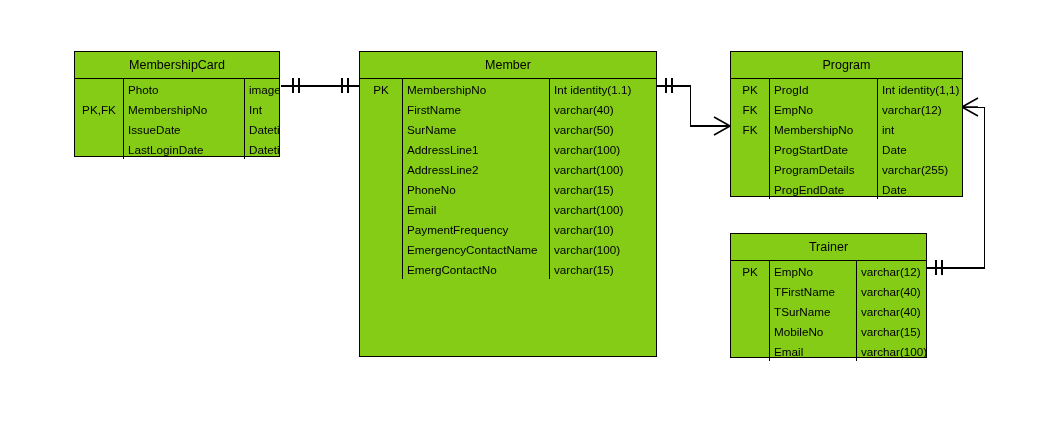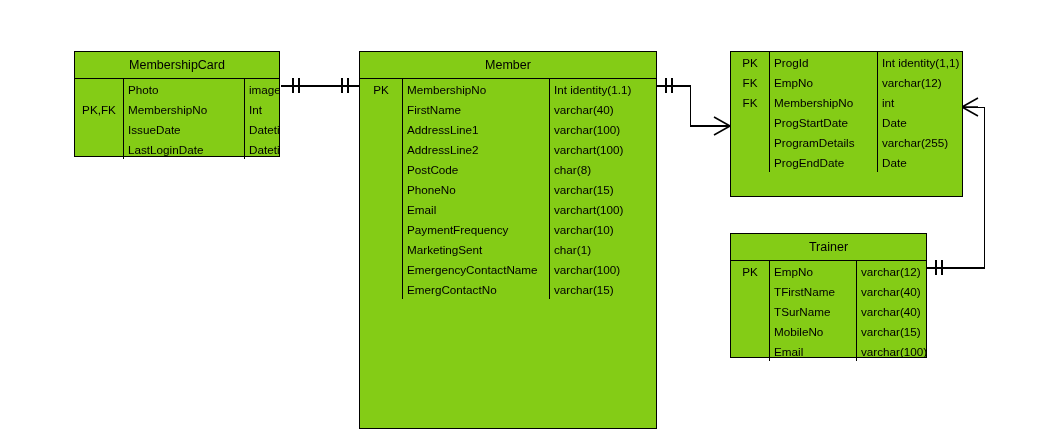--- a/index.html
+++ b/index.html
@@ -148,82 +148,78 @@
           <div class="cell cell-type">Datetime</div>
         </div>
         <div class="attr-row">
           <div class="cell cell-key" style="width: 44px;"></div>
           <div class="cell cell-name" style="width: 116px;">LastLoginDate</div>
           <div class="cell cell-type">Datetime</div>
         </div>
       </div>
   </div>
 
-  <div class="entity" id="ent-member" style="left: 359px; top: 51px; width: 298px; height: 378px;">
+  <div class="entity" id="ent-member" style="left: 359px; top: 51px; width: 298px; height: 306px;">
     <div class="entity-title">Member</div>
     <div class="entity-body">
         <div class="attr-row">
           <div class="cell cell-key" style="width: 38px;">PK</div>
           <div class="cell cell-name" style="width: 142px;">MembershipNo</div>
           <div class="cell cell-type">Int identity(1.1)</div>
         </div>
         <div class="attr-row">
           <div class="cell cell-key" style="width: 38px;"></div>
           <div class="cell cell-name" style="width: 142px;">FirstName</div>
           <div class="cell cell-type">varchar(40)</div>
         </div>
         <div class="attr-row">
           <div class="cell cell-key" style="width: 38px;"></div>
+          <div class="cell cell-name" style="width: 142px;">SurName</div>
+          <div class="cell cell-type">varchar(50)</div>
+        </div>
+        <div class="attr-row">
+          <div class="cell cell-key" style="width: 38px;"></div>
           <div class="cell cell-name" style="width: 142px;">AddressLine1</div>
           <div class="cell cell-type">varchar(100)</div>
         </div>
         <div class="attr-row">
           <div class="cell cell-key" style="width: 38px;"></div>
           <div class="cell cell-name" style="width: 142px;">AddressLine2</div>
           <div class="cell cell-type">varchart(100)</div>
         </div>
         <div class="attr-row">
           <div class="cell cell-key" style="width: 38px;"></div>
-          <div class="cell cell-name" style="width: 142px;">PostCode</div>
-          <div class="cell cell-type">char(8)</div>
-        </div>
-        <div class="attr-row">
-          <div class="cell cell-key" style="width: 38px;"></div>
           <div class="cell cell-name" style="width: 142px;">PhoneNo</div>
           <div class="cell cell-type">varchar(15)</div>
         </div>
         <div class="attr-row">
           <div class="cell cell-key" style="width: 38px;"></div>
           <div class="cell cell-name" style="width: 142px;">Email</div>
           <div class="cell cell-type">varchart(100)</div>
         </div>
         <div class="attr-row">
           <div class="cell cell-key" style="width: 38px;"></div>
           <div class="cell cell-name" style="width: 142px;">PaymentFrequency</div>
           <div class="cell cell-type">varchar(10)</div>
         </div>
         <div class="attr-row">
           <div class="cell cell-key" style="width: 38px;"></div>
-          <div class="cell cell-name" style="width: 142px;">MarketingSent</div>
-          <div class="cell cell-type">char(1)</div>
-        </div>
-        <div class="attr-row">
-          <div class="cell cell-key" style="width: 38px;"></div>
           <div class="cell cell-name" style="width: 142px; margin-left: 31px;">EmergencyContactName</div>
           <div class="cell cell-type">varchar(100)</div>
         </div>
         <div class="attr-row">
           <div class="cell cell-key" style="width: 38px;"></div>
           <div class="cell cell-name" style="width: 142px;">EmergContactNo</div>
           <div class="cell cell-type">varchar(15)</div>
         </div>
       </div>
   </div>
 
   <div class="entity" id="ent-program" style="left: 730px; top: 51px; width: 233px; height: 146px;">
+    <div class="entity-title">Program</div>
     <div class="entity-body">
         <div class="attr-row">
           <div class="cell cell-key" style="width: 34px;">PK</div>
           <div class="cell cell-name" style="width: 103px;">ProgId</div>
           <div class="cell cell-type">Int identity(1,1)</div>
         </div>
         <div class="attr-row">
           <div class="cell cell-key" style="width: 34px;">FK</div>
           <div class="cell cell-name" style="width: 103px;">EmpNo</div>
           <div class="cell cell-type">varchar(12)</div>

